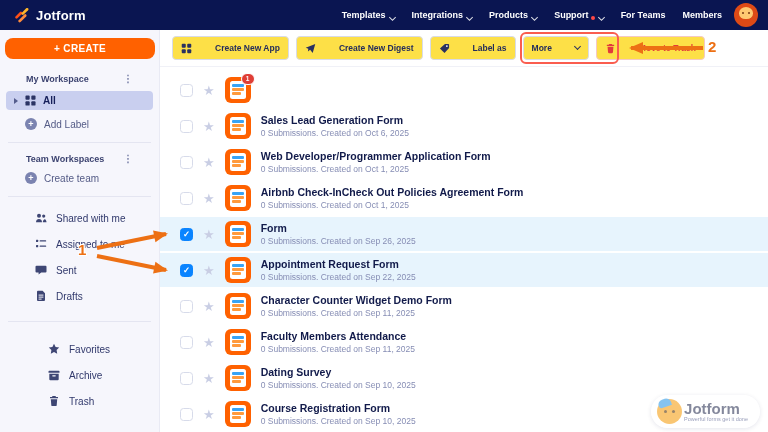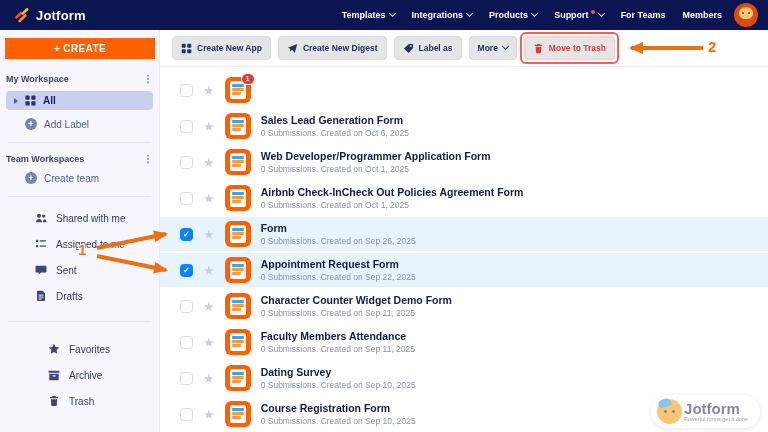--- a/index.html
+++ b/index.html
@@ -4,54 +4,54 @@
 <style>
   html,body{margin:0;padding:0;width:768px;height:432px;overflow:hidden;background:#fff;
     font-family:"Liberation Sans",sans-serif;}
   .app{position:relative;width:768px;height:432px;overflow:hidden;display:flex;flex-direction:column;}
 
   
   .navbar{height:30px;background:#0A1551;display:flex;align-items:center;padding:0 10px 0 14px;flex:none;}
   .brand{display:flex;align-items:center;gap:7px;cursor:pointer;}
   .brand-name{color:#fff;font-size:13px;font-weight:800;letter-spacing:.2px;}
   .nav-menu{margin-left:auto;display:flex;align-items:center;gap:17px;}
-  .nav-item{display:flex;align-items:center;gap:4px;color:#fff;font-size:9px;font-weight:700;cursor:pointer;position:relative;}
+  .nav-item{display:flex;align-items:flex-end;gap:4px;color:#fff;font-size:9px;font-weight:700;cursor:pointer;position:relative;}
   .chev{width:4px;height:4px;border-right:1.3px solid rgba(255,255,255,.85);border-bottom:1.3px solid rgba(255,255,255,.85);transform:rotate(45deg);margin-top:-3px;display:inline-block;}
   .ndot{width:4px;height:4px;border-radius:50%;background:#FF4846;margin:-6px 0 0 -2px;}
   .avatar{width:24px;height:24px;border-radius:50%;background:#DE4A16;margin-left:12px;position:relative;overflow:hidden;cursor:pointer;flex:none;}
   .av-face{position:absolute;left:5px;top:4px;width:14px;height:12px;border-radius:50% 50% 45% 45%;background:#FFCA72;}
   .av-face:before,.av-face:after{content:"";position:absolute;top:5px;width:2px;height:2px;border-radius:50%;background:#7A3A12;}
   .av-face:before{left:3px}.av-face:after{right:3px}
 
   
   .body{flex:1;display:flex;min-height:0;}
   .sidebar{width:160px;flex:none;background:#F6F6FC;border-right:1px solid #E9EAF4;padding-top:8px;box-sizing:border-box;}
   .main{flex:1;min-width:0;display:flex;flex-direction:column;background:#fff;}
 
   
-  .create-btn{display:block;margin:0 5px;width:150px;height:21px;background:#FF6100;border:none;border-radius:0;color:#fff;font-size:10px;font-weight:800;letter-spacing:.4px;cursor:pointer;font-family:inherit;box-sizing:border-box;}
-  .sec-head{display:flex;align-items:center;justify-content:space-between;padding:0 6px;margin-top:15px;font-size:9px;font-weight:600;color:#3C4370;text-align:right;}
+  .create-btn{display:block;margin:0 5px;width:150px;height:21px;background:#FF6100;border:none;border-radius:8px;color:#fff;font-size:10px;font-weight:800;letter-spacing:.4px;cursor:pointer;font-family:inherit;box-sizing:border-box;}
+  .sec-head{display:flex;align-items:center;justify-content:space-between;padding:0 26px;margin-top:15px;font-size:9px;font-weight:600;color:#3C4370;text-align:right;}
   .kebab{color:#7A81A8;font-size:10px;font-weight:700;cursor:pointer;line-height:1;}
   .all-item{margin:7px 6px 0;padding:4px 8px;background:#C9CFEF;border-radius:4px;display:flex;align-items:center;gap:7px;cursor:pointer;}
   .caret-right{width:0;height:0;border-left:4px solid #545C8D;border-top:3px solid transparent;border-bottom:3px solid transparent;flex:none;}
   .all-label{font-size:10px;font-weight:700;color:#17205A;}
   .plus-item{display:flex;align-items:center;gap:7px;padding:8px 0 0 25px;cursor:pointer;}
   .plus-ic{width:12px;height:12px;border-radius:50%;background:#7B83B0;color:#fff;font-size:9px;line-height:12px;text-align:center;font-weight:700;flex:none;}
   .plus-label{font-size:10px;color:#545B86;font-weight:500;}
   .divider{border-top:1px solid #E4E5F1;margin:12px 8px 0;}
   .side-list{display:flex;flex-direction:column;margin-top:8px;padding-left:11px;}
   .side-item{display:flex;align-items:center;gap:9px;padding:7px 0 7px 24px;cursor:pointer;}
   .side-item .icon-slot{width:12px;height:12px;flex:none;display:flex;}
   .side-item svg{width:12px;height:12px;fill:#3E4674;}
   .side-label{font-size:10px;color:#30386B;font-weight:500;}
   .bottom-list{margin-top:14px;margin-left:13px;}
 
   
   .toolbar{display:flex;align-items:center;gap:7px;padding:6px 0 6px 12px;border-bottom:1px solid #F0F1F7;flex:none;}
-  .tbtn{display:flex;align-items:center;gap:5px;height:24px;padding:0 8px;background:#e5e5e5;border:1px solid #D8DBE7;border-radius:4px;font-size:8.5px;font-weight:700;color:#252D5B;cursor:pointer;font-family:inherit;white-space:nowrap;}
+  .tbtn{display:flex;align-items:center;gap:23px;height:24px;padding:0 8px;background:#fde047;border:1px solid #D8DBE7;border-radius:4px;font-size:8.5px;font-weight:700;color:#252D5B;cursor:pointer;font-family:inherit;white-space:nowrap;}
   .tbtn svg{width:11px;height:11px;fill:#2A3160;flex:none;}
   .tbtn .chev{border-color:#2A3160;}
   .tbtn.danger{color:#E23B3B;border-color:#F4C9C4;}
   .tbtn.danger svg{fill:#E23B3B;}
 
   
   .forms-list{flex:1;padding:6px 0 0 0;display:flex;flex-direction:column;gap:2px;overflow:hidden;}
   .form-row{height:34px;flex:none;display:flex;align-items:center;gap:10px;padding-left:20px;cursor:pointer;}
   .form-row.selected{background:#E7F4FD;}
   .checkbox{width:13px;height:13px;border:1.5px solid #D7DBEA;border-radius:3.5px;background:#fff;box-sizing:border-box;flex:none;display:flex;align-items:center;justify-content:center;cursor:pointer;}

